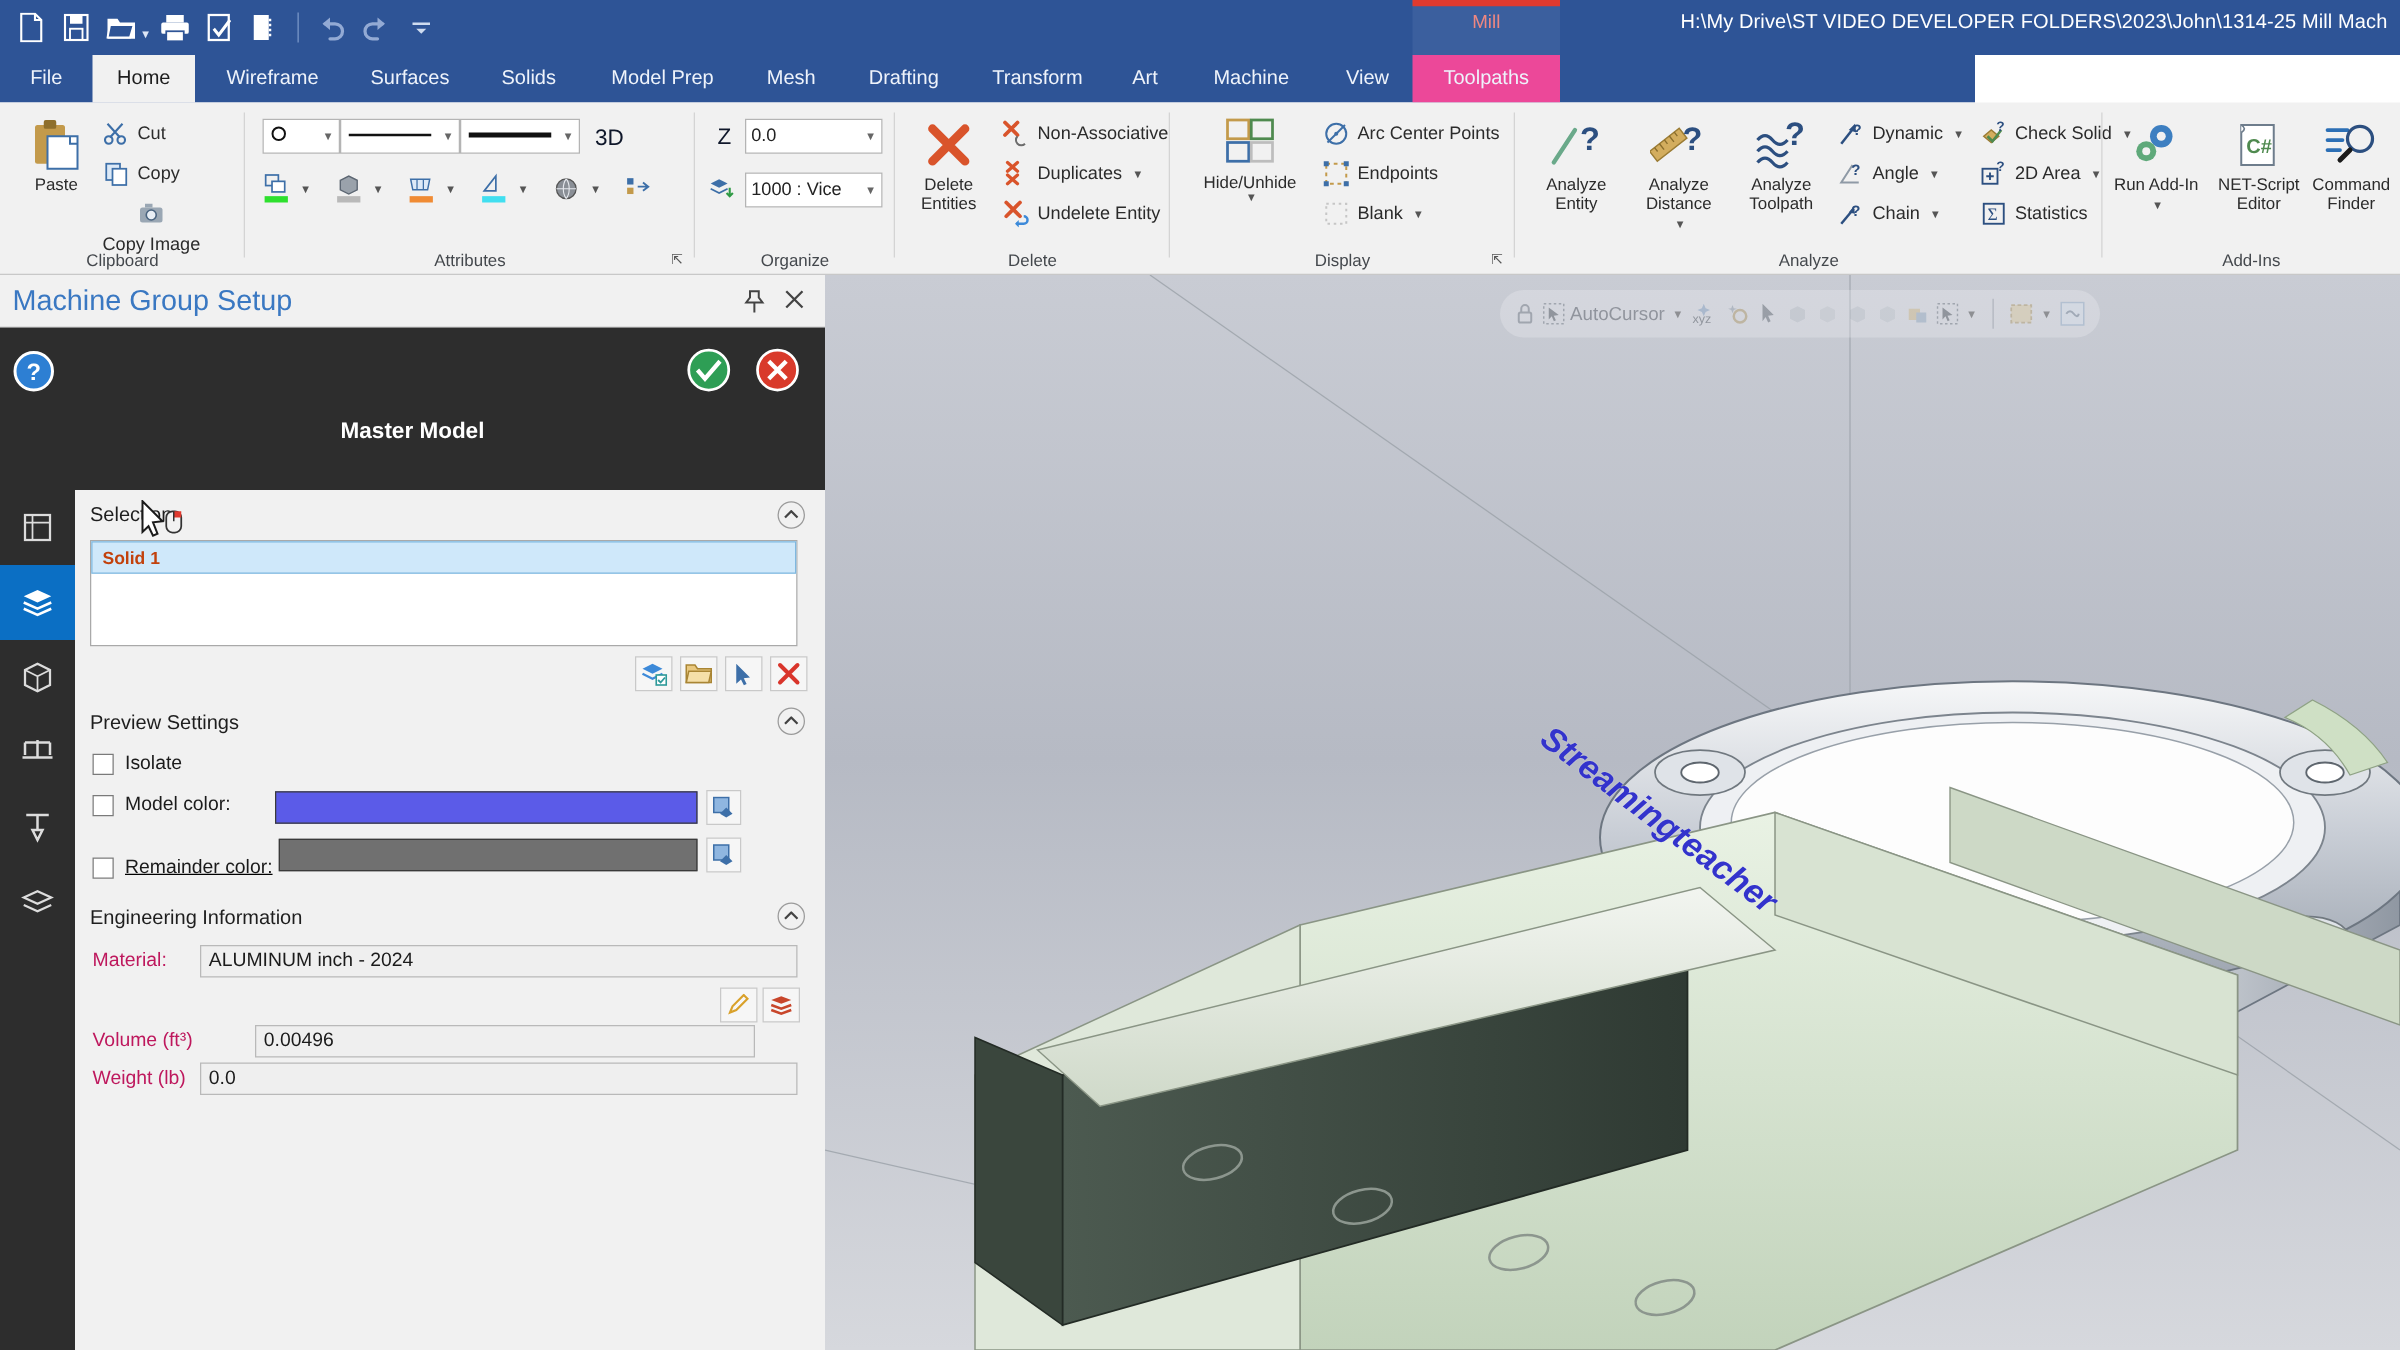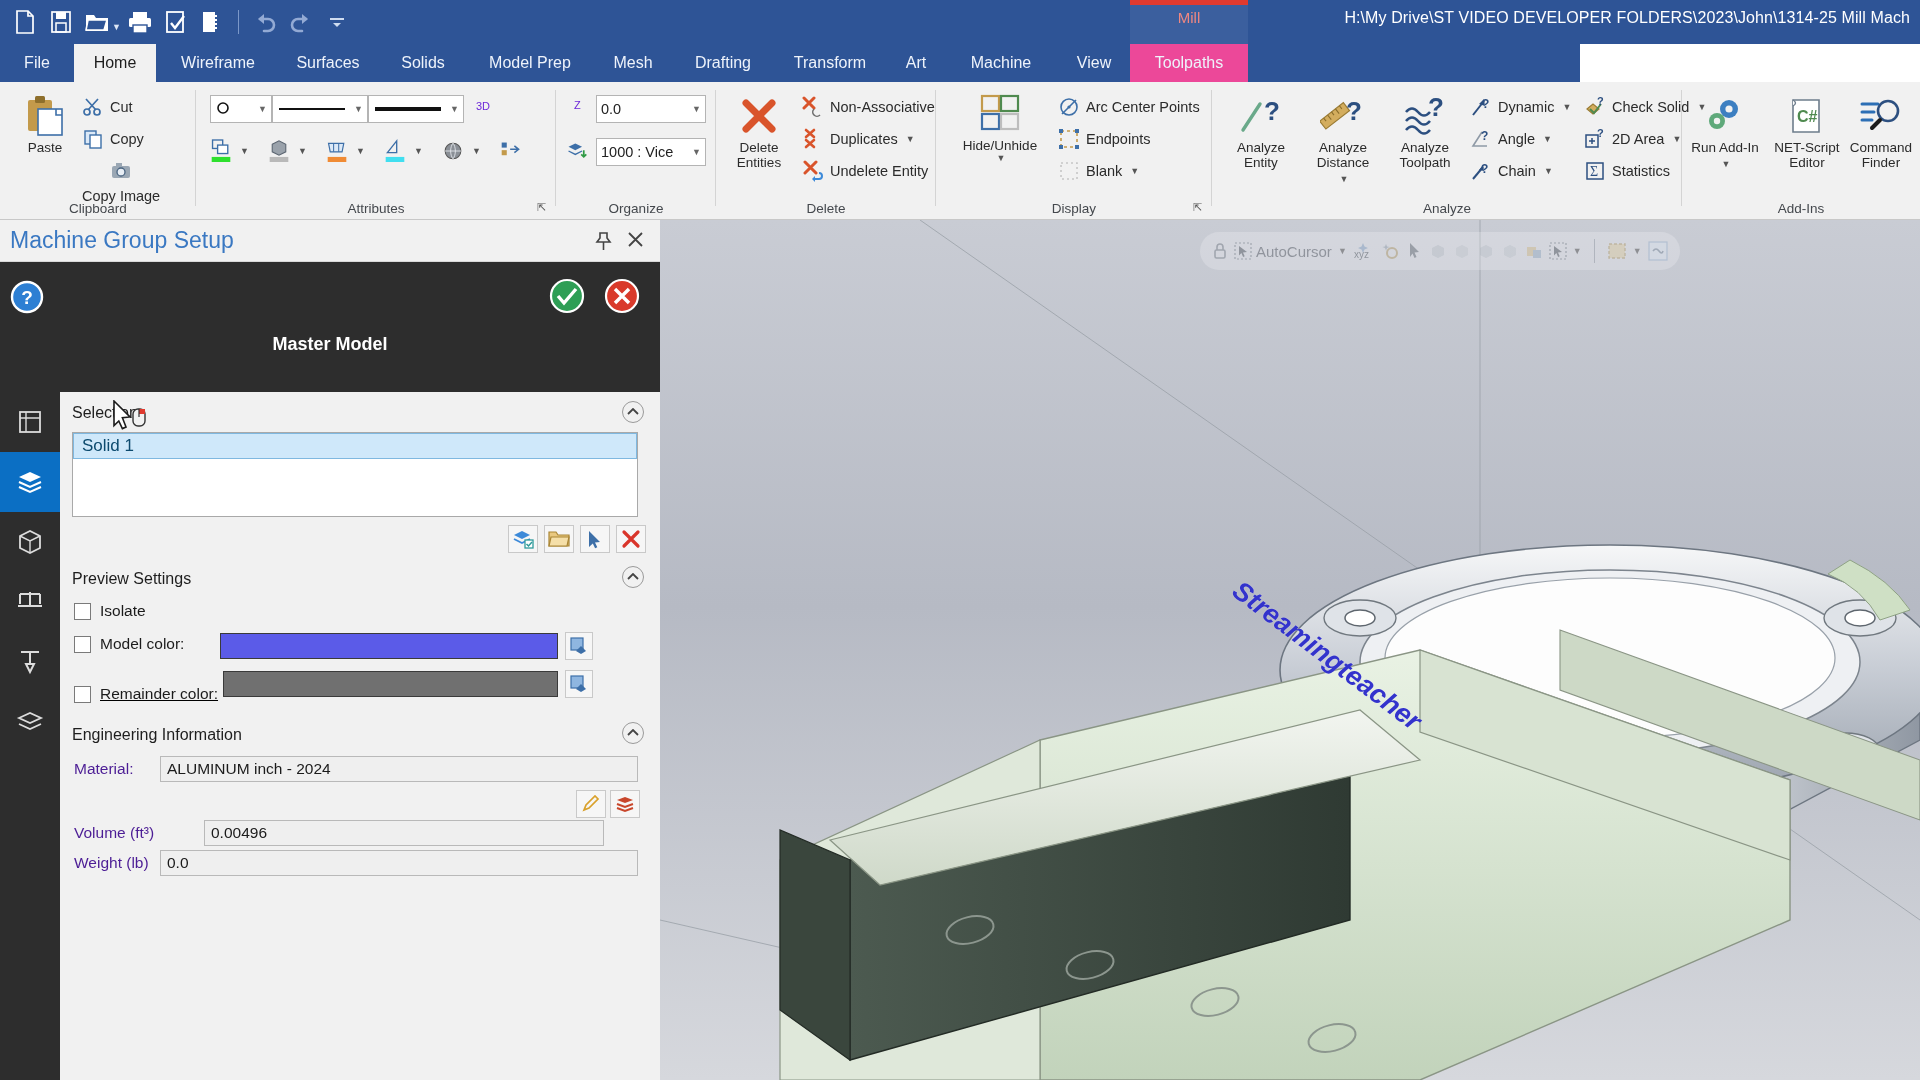--- a/index.html
+++ b/index.html
@@ -81,21 +81,21 @@
   .smallitem .ico { width: 22px; height: 22px; display: flex; align-items: center; justify-content: center; }
   .caret-sm { font-size: 9px; color: #555; margin-left: 2px; }
 
   .combo {
     position: absolute; background: #fff; border: 1px solid #b4b4b4;
     display: flex; align-items: center; font-size: 14.5px; color: #222;
     padding: 0 4px;
   }
   .combo .cval { flex: 1; overflow: hidden; white-space: nowrap; }
   .combo .ccar { font-size: 9px; color: #666; padding-left: 4px; }
-  .lbl { position: absolute; font-size: 11px; color: #6d28d9; }
+  .lbl { position: absolute; font-size: 18px; color: #0f172a; }
 
   
   .panel {
     position: absolute; left: 0; top: 220px; width: 660px; height: 860px;
     background: #ffffff;
   }
   .panel-head {
     position: absolute; left: 0; top: 0; width: 660px; height: 42px;
     background: #f1f1f1; border-bottom: 1px solid #d8d8d8;
   }
@@ -135,36 +135,36 @@
   .sect-chev {
     position: absolute; right: 16px; width: 22px; height: 22px; border-radius: 50%;
     border: 1px solid #9a9a9a; background: #f1f1f1;
     display:flex; align-items:center; justify-content:center;
   }
   .listbox {
     position: absolute; background: #fff; border: 1px solid #a9a9a9;
   }
   .list-row {
     height: 26px; display: flex; align-items: center; padding: 0 8px;
-    font-size: 17px; color: #0c4a6e;
+    font-size: 14px; color: #c2410c; font-weight: bold;
   }
   .list-row.sel { background: #cfe8fa; border: 1px solid #7fb8e0; }
   .iconbtn {
     position: absolute; width: 30px; height: 28px; border: 1px solid #c9c9c9;
     background: #f6f6f6; display: flex; align-items: center; justify-content: center;
   }
   .cbrow { position: absolute; display: flex; align-items: center; gap: 9px; text-align: right; }
   .cbox { width: 17px; height: 17px; border: 1px solid #7a7a7a; background: #fff; }
   .cblabel { font-size: 15.5px; color: #1b1b1b; }
   .swatch { position: absolute; height: 26px; border: 1px solid #3a3a3a; }
   .field {
     position: absolute; height: 26px; background: #efefef; border: 1px solid #b9b9b9;
     display: flex; align-items: center; padding: 0 6px; font-size: 15.5px; color: #1b1b1b;
   }
-  .flabel { position: absolute; font-size: 15.5px; color: #4c1d95; }
+  .flabel { position: absolute; font-size: 15.5px; color: #be185d; }
 
   
   .viewport {
     position: absolute; left: 660px; top: 220px; width: 1260px; height: 860px;
     overflow: hidden;
     background: linear-gradient(to bottom, #c9ccd4 0%, #b6bac4 45%, #d6d8dd 100%);
   }
   .vtoolbar {
     position: absolute; left: 540px; top: 12px; height: 38px;
     background: rgba(242,243,245,.55); border-radius: 19px;

